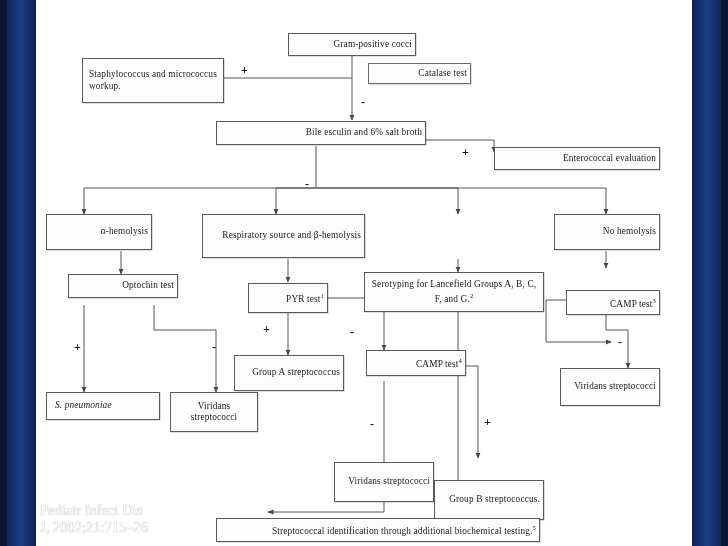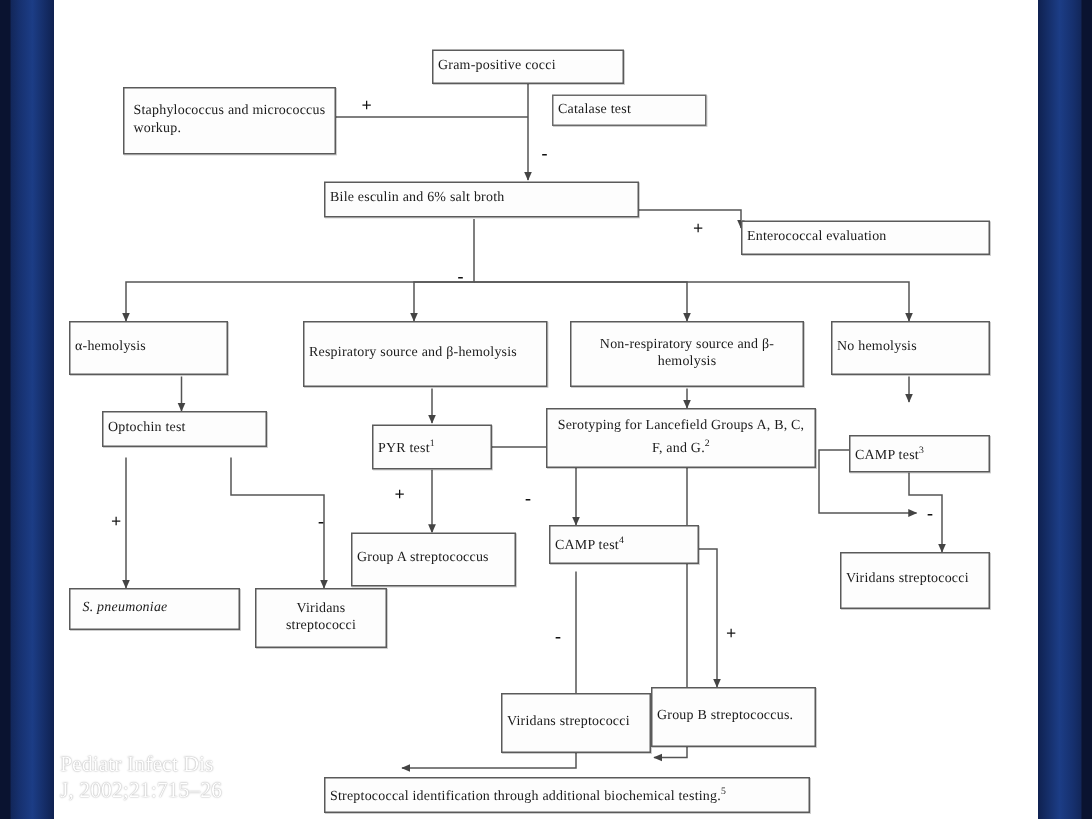--- a/index.html
+++ b/index.html
@@ -55,21 +55,21 @@
     box-sizing: border-box;
     border: 1px solid #5a5a5a;
     background: #fdfdfd;
     color: #1a1a1a;
     font-size: 9.3px;
     line-height: 11.3px;
     text-align: center;
     padding: 2px 3px;
     display: flex;
     align-items: center;
-    justify-content: flex-start;
+    justify-content: flex-end;
     letter-spacing: 0.15px;
     box-shadow: 0.6px 0.6px 0 rgba(0,0,0,0.22);
   }
   .node.left-align { text-align: left; justify-content: flex-start; }
   .node.italic { font-style: italic; }
 
   .sign {
     position: absolute;
     font-size: 12px;
     font-weight: bold;
@@ -190,23 +190,20 @@
     <div class="sign" style="left:269px; top:178px;"><span>-</span></div>
 
     <div class="node" style="left:10px; top:214px; width:106px; height:36px;">
       <span>α-hemolysis</span>
     </div>
 
     <div class="node" style="left:166px; top:214px; width:163px; height:44px;">
       <span>Respiratory source and β-hemolysis</span>
     </div>
 
-    <div class="node" style="left:344px; top:214px; width:156px; height:44px;">
-      <span>Non-respiratory source and β-hemolysis</span>
-    </div>
 
     <div class="node" style="left:518px; top:214px; width:106px; height:36px;">
       <span>No hemolysis</span>
     </div>
 
     <div class="node" style="left:32px; top:274px; width:110px; height:24px;">
       <span>Optochin test</span>
     </div>
 
     <div class="node" style="left:212px; top:283px; width:80px; height:30px;">
@@ -247,21 +244,21 @@
       <span>Viridans streptococci</span>
     </div>
 
     <div class="sign" style="left:334px; top:418px;"><span>-</span></div>
     <div class="sign" style="left:448px; top:416px;"><span>+</span></div>
 
     <div class="node" style="left:298px; top:462px; width:100px; height:40px;">
       <span>Viridans streptococci</span>
     </div>
 
-    <div class="node" style="left:398px; top:458px; width:110px; height:40px;">
+    <div class="node" style="left:398px; top:480px; width:110px; height:40px;">
       <span>Group B streptococcus.</span>
     </div>
 
     <div class="node" style="left:180px; top:518px; width:324px; height:24px;">
       <span><span>Streptococcal identification through additional biochemical testing.</span><span class="sup">5</span></span>
     </div>
 
   </div>
 
   <div class="caption">

